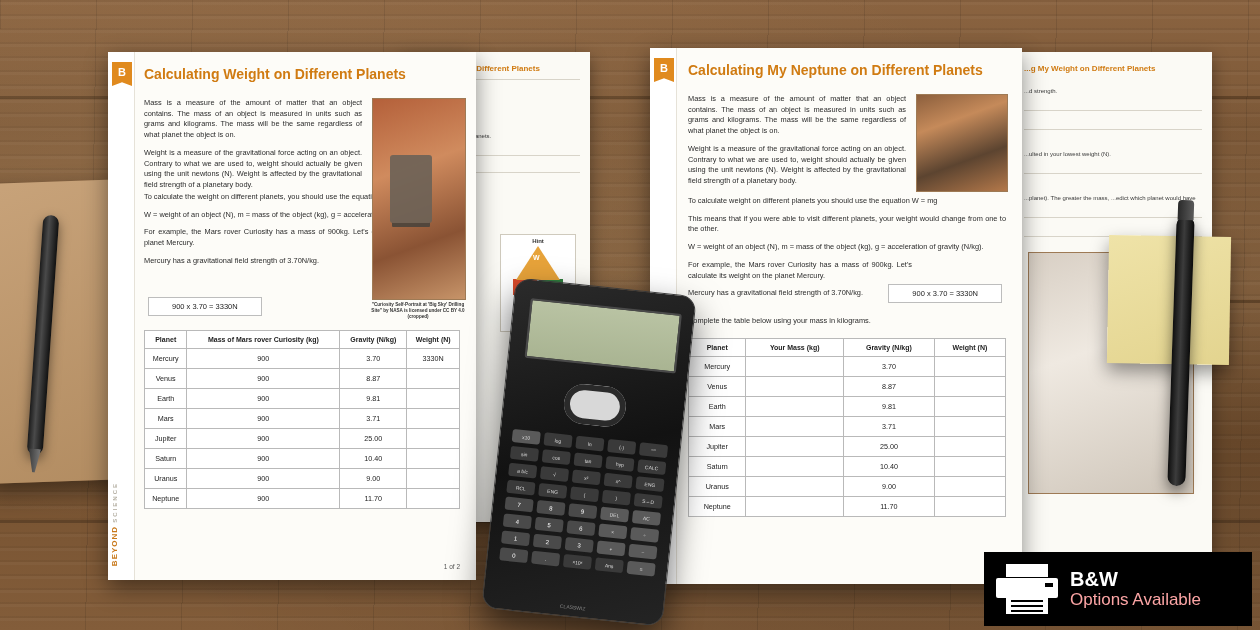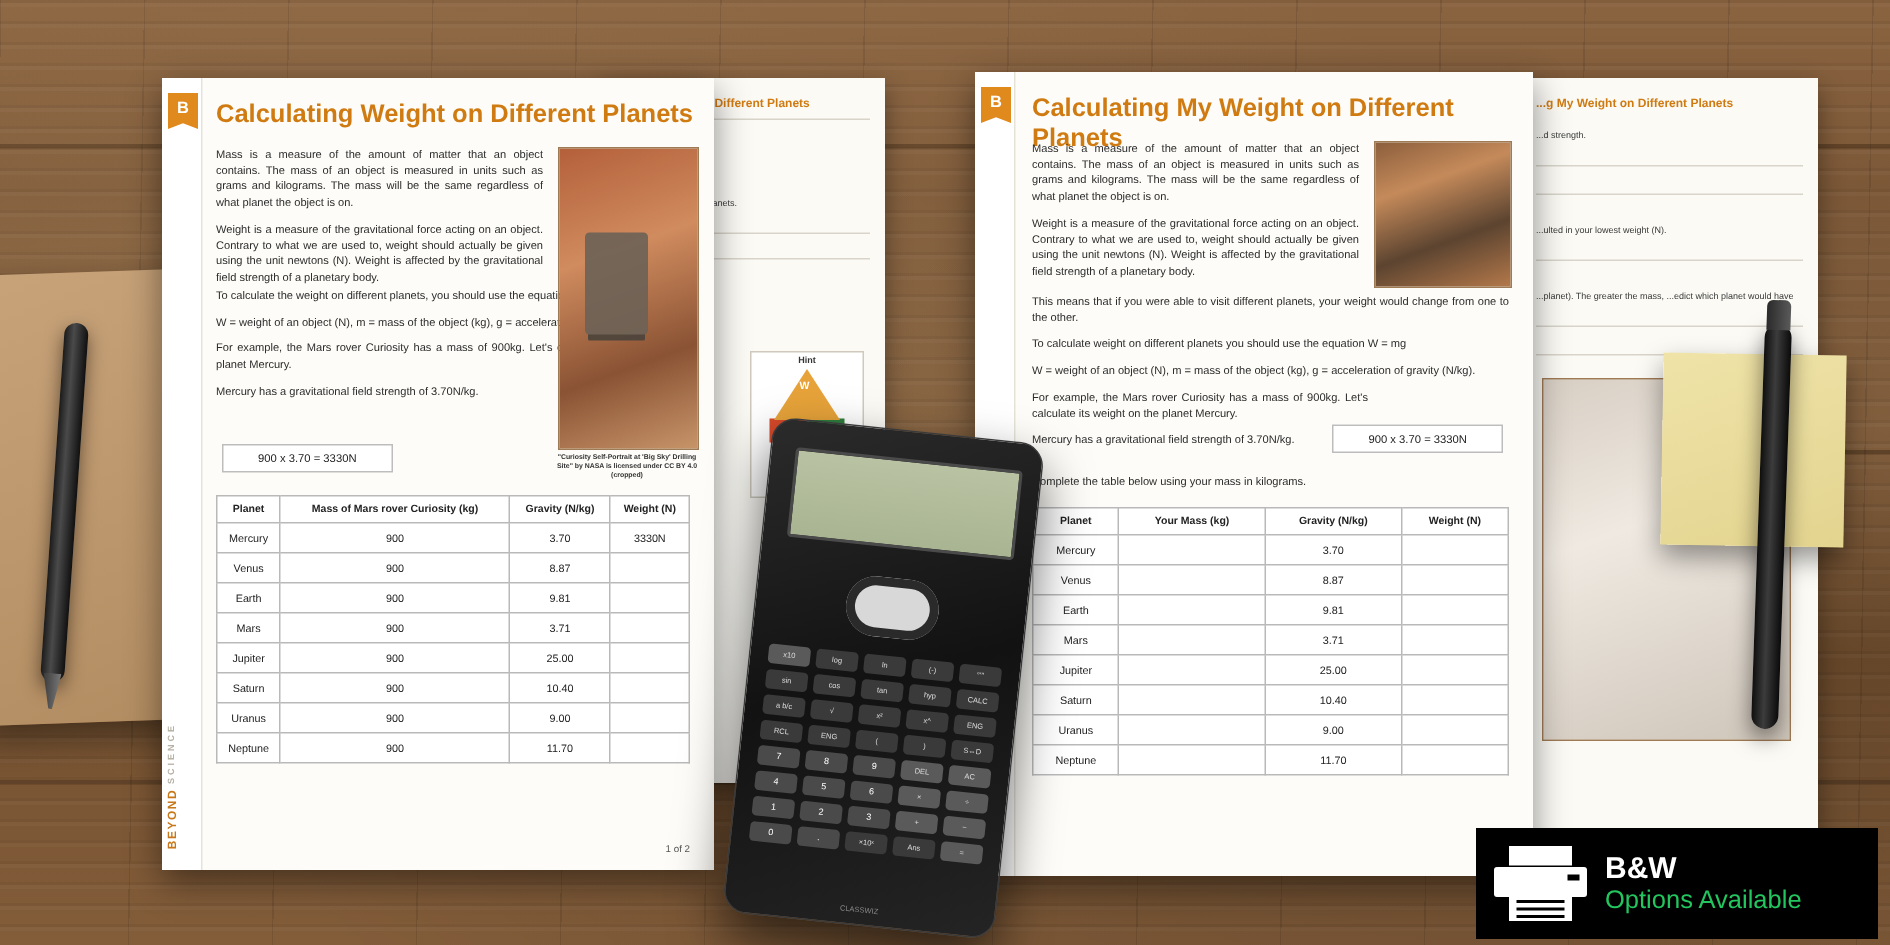--- a/index.html
+++ b/index.html
@@ -46,21 +46,21 @@
     color:#fff;font-size:11px;font-weight:bold;display:block;text-align:center;line-height:20px;
   }
   .side-brand{
     position:absolute;left:2px;bottom:14px;width:22px;
     writing-mode:vertical-rl;transform:rotate(180deg);
     font-size:8px;letter-spacing:1px;color:#c8781a;font-weight:bold;
   }
   .side-brand .sci{color:#b7b2a6;font-size:6px;letter-spacing:2px;}
 
   h1.doc-title{
-    margin:0;font-size:17px;color:#d07b12;font-weight:bold;
+    margin:0;font-size:14px;color:#d07b12;font-weight:bold;
   }
   .body-text{font-size:7.4px;line-height:1.45;color:#2b2b2b;text-align:justify;}
   .para{margin:0 0 7px 0;}
 
   .photo{
     background:linear-gradient(160deg,#b4603a,#d08b5e 35%,#8a5334 70%,#c79469);
     position:relative;overflow:hidden;border:1px solid #9e7a55;
   }
   .photo.rover:after{
     content:"";position:absolute;left:0;right:0;bottom:0;height:58%;
@@ -172,21 +172,21 @@
     position:absolute;right:8px;bottom:4px;width:268px;height:74px;background:#000;
     display:flex;align-items:center;gap:12px;padding:0 12px;box-sizing:border-box;
   }
   .printer{width:62px;height:50px;position:relative;}
   .printer .top{position:absolute;left:10px;top:0;width:42px;height:13px;background:#fff;}
   .printer .mid{position:absolute;left:0;top:14px;width:62px;height:20px;background:#fff;border-radius:2px;}
   .printer .mid:after{content:"";position:absolute;right:5px;top:5px;width:8px;height:4px;background:#000;}
   .printer .out{position:absolute;left:10px;top:32px;width:42px;height:18px;background:#fff;}
   .printer .out:before{content:"";position:absolute;left:5px;top:4px;right:5px;height:2px;background:#000;box-shadow:0 5px 0 #000,0 10px 0 #000;}
   .badge .t1{color:#fff;font-size:20px;font-weight:bold;line-height:1.05;}
-  .badge .t2{color:#22c55e;font-size:17px;line-height:1.15;}
+  .badge .t2{color:#fca5a5;font-size:17px;line-height:1.15;}
 </style>
 </head>
 <body>
 
 <div class="desk">
   <div class="plank-line" style="top:96px"></div>
   <div class="plank-line" style="top:300px"></div>
   <div class="plank-line" style="top:520px"></div>
 </div>
 
@@ -329,32 +329,32 @@
   <div class="photo girl" style="position:absolute;left:16px;top:200px;width:164px;height:240px;"></div>
 </div>
 
 <div class="sheet" style="left:650px;top:48px;width:372px;height:536px;">
   <div class="left-bar"></div>
   <div class="brand-mark">
       <span>B</span>
     </div>
 
   <div style="position:absolute;left:38px;top:14px;right:14px;">
-    <h1 class="doc-title">Calculating My Weight on Different Planets</h1>
+    <h1 class="doc-title">Calculating My Neptune on Different Planets</h1>
   </div>
 
   <div style="position:absolute;left:38px;top:46px;width:218px;" class="body-text">
     <p class="para">Mass is a measure of the amount of matter that an object contains. The mass of an object is measured in units such as grams and kilograms. The mass will be the same regardless of what planet the object is on.</p>
     <p class="para">Weight is a measure of the gravitational force acting on an object. Contrary to what we are used to, weight should actually be given using the unit newtons (N). Weight is affected by the gravitational field strength of a planetary body.</p>
   </div>
   <div class="photo person" style="position:absolute;left:266px;top:46px;width:90px;height:96px;"></div>
 
   <div style="position:absolute;left:38px;top:148px;right:16px;" class="body-text">
+    <p class="para">To calculate weight on different planets you should use the equation W = mg</p>
     <p class="para">This means that if you were able to visit different planets, your weight would change from one to the other.</p>
-    <p class="para">To calculate weight on different planets you should use the equation W = mg</p>
     <p class="para">W = weight of an object (N), m = mass of the object (kg), g = acceleration of gravity (N/kg).</p>
   </div>
   <div style="position:absolute;left:38px;top:212px;width:224px;" class="body-text">
     <p class="para">For example, the Mars rover Curiosity has a mass of 900kg. Let's calculate its weight on the planet Mercury.</p>
     <p class="para">Mercury has a gravitational field strength of 3.70N/kg.</p>
   </div>
   <div style="position:absolute;right:20px;top:234px;">
     <span class="eqbox">900 x 3.70 = 3330N</span>
   </div>
   <div style="position:absolute;left:38px;top:268px;right:16px;" class="body-text">

